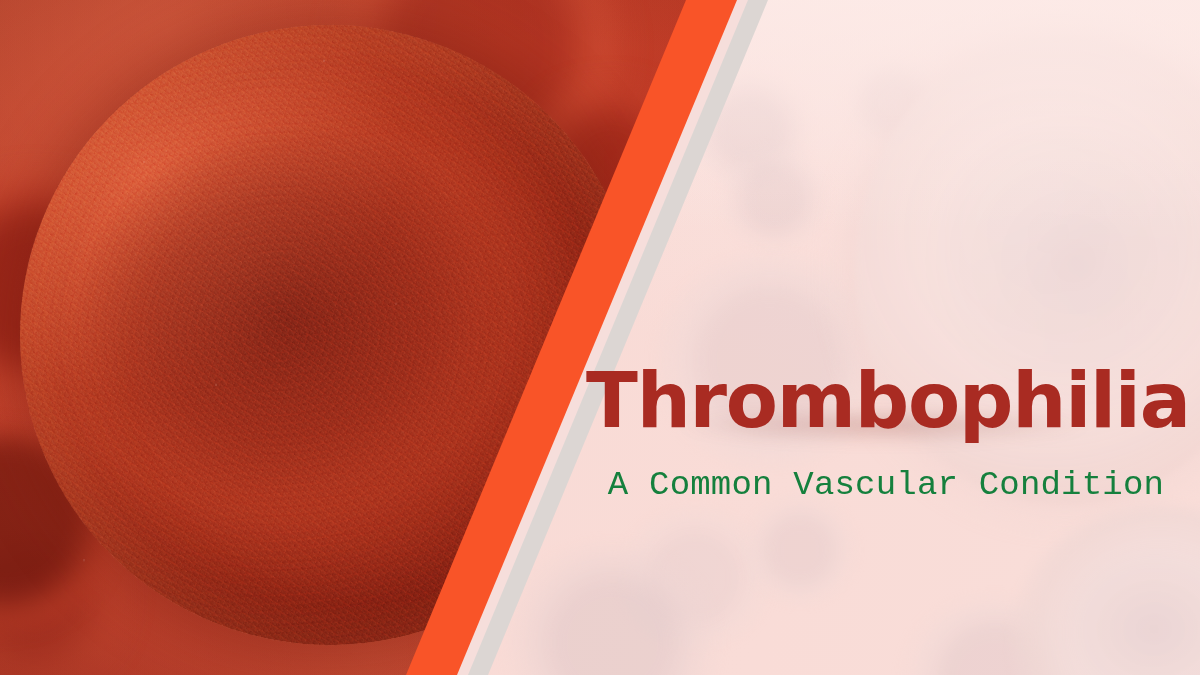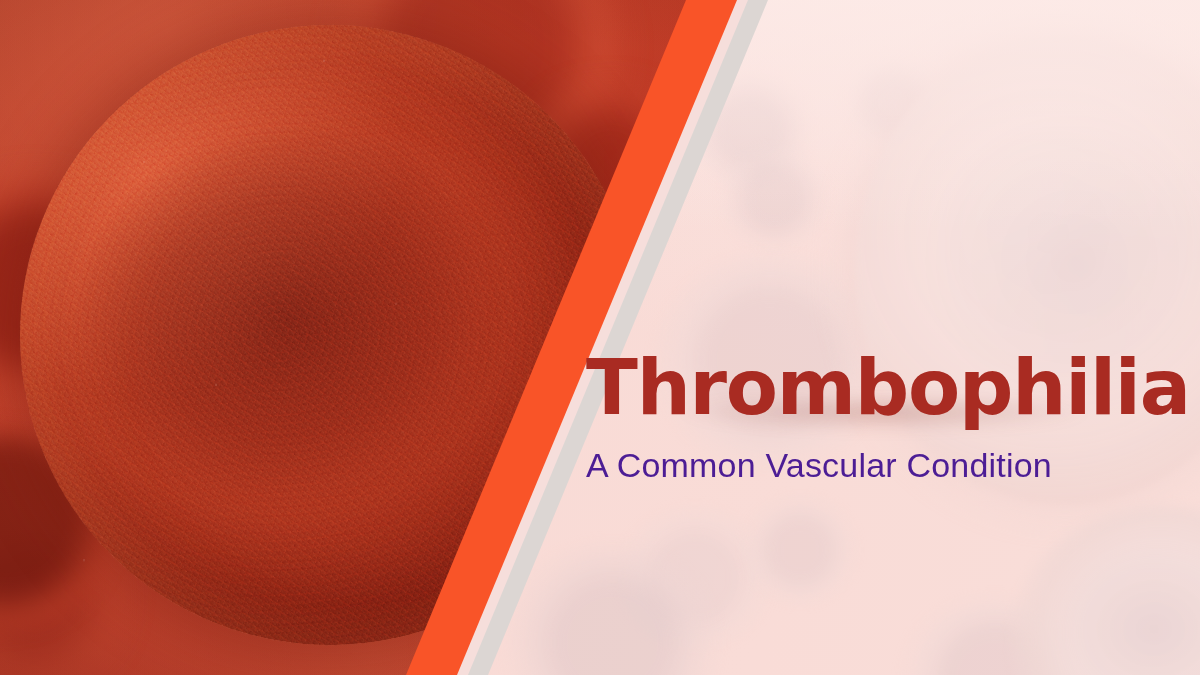--- a/index.html
+++ b/index.html
@@ -187,22 +187,23 @@
   .divider-stripe {
     position:absolute;
     left:0; top:0; width:1200px; height:675px;
     clip-path: polygon(686px 0, 737px 0, 457px 675px, 406px 675px);
     background:#f95428;
   }
 
   
   .text-block {
     position:absolute;
-    left:586px; top:347px;
+    left:586px; top:360px;
     width:600px;
+    text-align:center;
   }
   .title-shadow {
     position:absolute;
     left:8px; top:52px;
     width:580px; height:44px;
     background: radial-gradient(ellipse 50% 60% at 50% 30%, rgba(120,40,30,.22) 0%, rgba(120,40,30,0) 72%);
     filter: blur(7px);
     pointer-events:none;
   }
   .hero-title {
@@ -210,27 +211,27 @@
     font-family:"DejaVu Sans", sans-serif;
     font-weight:700;
     font-size:76px;
     line-height:82px;
     letter-spacing:-1.2px;
     color:#a92b22;
     white-space:nowrap;
   }
   .hero-subtitle {
     position:relative;
-    margin-top:16px;
-    font-family:Liberation Sans, sans-serif;
+    margin-top:23px;
+    font-family:Liberation Mono, monospace;
     font-weight:400;
     font-size:34px;
     line-height:40px;
     letter-spacing:.2px;
-    color:#4c1d95;
+    color:#15803d;
     white-space:nowrap;
   }
 </style>
 </head>
 <body>
 
 <div id="banner">
 
   <div class="left-panel">
     <div class="left-bg"></div>

